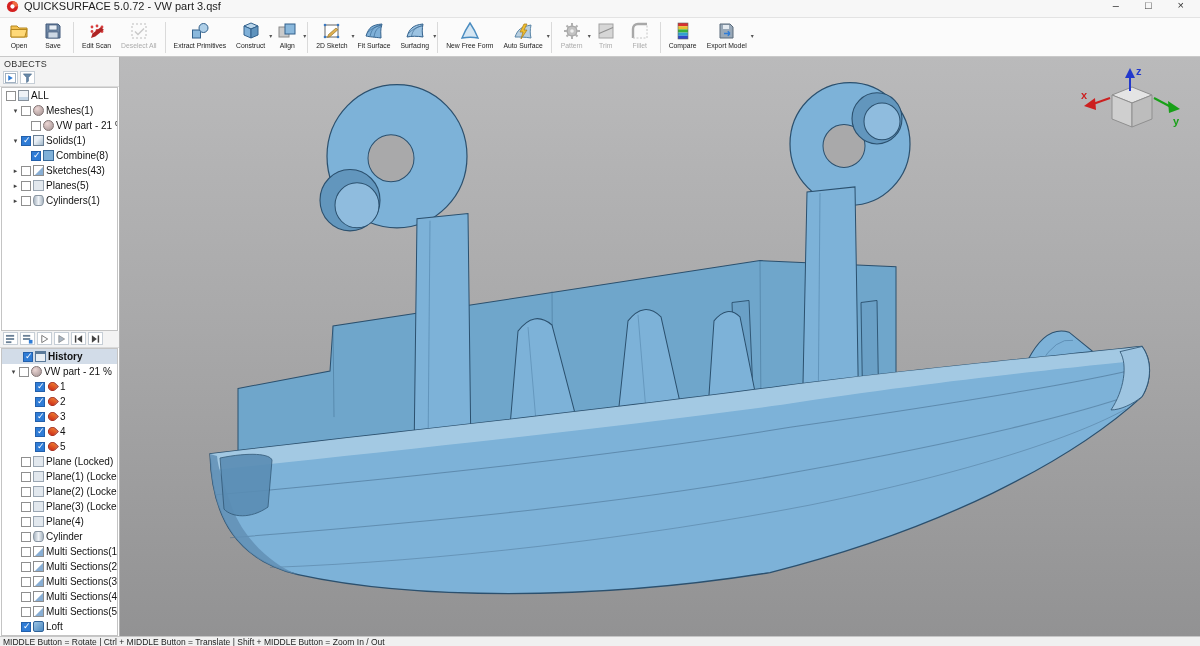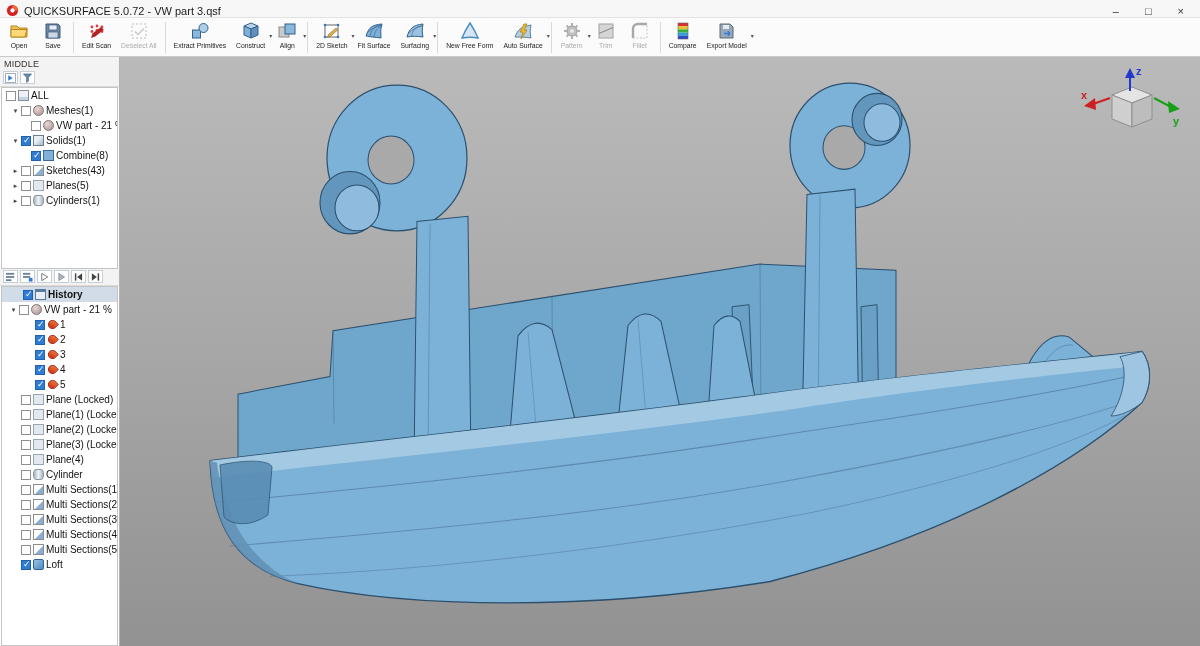--- a/index.html
+++ b/index.html
@@ -1,20 +1,20 @@
 <!DOCTYPE html>
 <html><head>
 <meta charset="utf-8">
 <style>
 *{margin:0;padding:0;box-sizing:border-box}
 html,body{width:1200px;height:646px;overflow:hidden;font-family:"Liberation Sans",sans-serif;background:#fff}
 .app{display:flex;flex-direction:column;width:100%;height:100%}
 
 
-.titlebar{height:18px;background:#f7f7f7;display:flex;align-items:flex-end;padding:0 6px;border-bottom:1px solid #e3e3e3}
+.titlebar{height:18px;background:#f7f7f7;display:flex;align-items:flex-start;padding:0 6px;border-bottom:1px solid #e3e3e3}
 .title-text{font-size:11px;color:#1c1c1c;margin-left:5px;white-space:nowrap}
 .win-controls{margin-left:auto;display:flex;gap:26px;padding-right:10px;color:#333;font-size:11px;line-height:1}
 .win-controls span{cursor:default}
 
 
 .menubar{height:13px;background:#fff;display:flex;align-items:center;font-size:10.5px;color:#111;border-bottom:1px solid #ededed}
 .menu-item{padding:0 7px;white-space:nowrap}
 
 
 .toolbar{height:39px;background:#fbfbfb;border-bottom:1px solid #c9c9c9;display:flex;align-items:stretch;padding:1px 2px 0}
@@ -25,21 +25,21 @@
 .dd{font-size:6px;color:#555;position:absolute;right:-2px;top:13px}
 .tsep{width:1px;background:#dadada;margin:3px 3px}
 
 
 .content{flex:1;display:flex;min-height:0}
 .sidebar{width:120px;background:#fff;border-right:1px solid #b4b4b4;display:flex;flex-direction:column;font-size:10px}
 .panel-head{font-size:9px;color:#333;padding:2px 4px 1px;background:#f3f3f3;letter-spacing:.2px}
 .mini-bar{display:flex;gap:2px;padding:1px 3px 2px;background:#f3f3f3;border-bottom:1px solid #dadada;align-items:center}
 .mini-btn{width:15px;height:13px;display:flex;align-items:center;justify-content:center;border:1px solid #c6ced6;background:#fff}
 .tree{background:#fff;border:1px solid #c4c4c4;margin:0 1px;overflow:hidden}
-.objects-tree-box{height:182px}
+.objects-tree-box{height:244px}
 .history-box{flex:1;min-height:0}
 .trow{display:flex;align-items:center;height:15px;white-space:nowrap;overflow:hidden}
 .trow.sel{background:#d2dce8}
 .exp{width:9px;font-size:7px;color:#444;text-align:center;flex:0 0 auto;line-height:1}
 .cb{width:10px;height:10px;border:1px solid #8f8f8f;background:#fff;flex:0 0 auto;margin:0 1px;position:relative}
 .cb.on{background:#2f7cd6;border-color:#2360ab}
 .cb.on::after{content:"\2713";position:absolute;left:1px;top:-2px;color:#fff;font-size:9px;line-height:1.2}
 .ti{width:11px;height:11px;flex:0 0 auto;margin:0 2px 0 1px;display:inline-block}
 .tl{font-size:10px;color:#111}
 .tl.b{font-weight:bold}
@@ -271,21 +271,21 @@
           </svg>
         </span>
       <span class="tlabel">Export Model</span>
       <span class="dd">▾</span>
     </div>
   </div>
 
   <div class="content">
 
     <div class="sidebar">
-      <div class="panel-head">MIDDLE</div>
+      <div class="panel-head">OBJECTS</div>
       <div class="mini-bar">
         <span class="mini-btn">
             <svg width="11" height="10" viewBox="0 0 12 11">
               <rect x="0.5" y="0.5" width="11" height="10" fill="#fff" stroke="#9ab"></rect>
               <path d="M3.5 2.5l5 3-5 3z" fill="#2f7cd6"></path>
             </svg>
           </span>
         <span class="mini-btn">
             <svg width="11" height="10" viewBox="0 0 12 11">
               <path d="M1.5 1h9L7 5v4L5 10.5V5z" fill="#6a8aa8" stroke="#46678a" stroke-width="0.7"></path>
@@ -536,14 +536,17 @@
         <line x1="30" y1="33" x2="13" y2="39" stroke="#cc2020" stroke-width="2"></line>
         <polygon points="15,33 16,45 4,41" fill="#cc2020"></polygon>
         <text x="1" y="34" fill="#cc2020" font-size="11" font-weight="bold">x</text>
         <line x1="74" y1="33" x2="91" y2="42" stroke="#18a018" stroke-width="2"></line>
         <polygon points="88,36 89,48 100,44" fill="#18a018"></polygon>
         <text x="93" y="60" fill="#18a018" font-size="11" font-weight="bold">y</text>
       </svg>
     </div>
   </div>
 
+  <div class="statusbar">
+    <span>MIDDLE Button = Rotate | Ctrl + MIDDLE Button = Translate | Shift + MIDDLE Button = Zoom In / Out</span>
+  </div>
 
 </div>
 
 </body></html>

